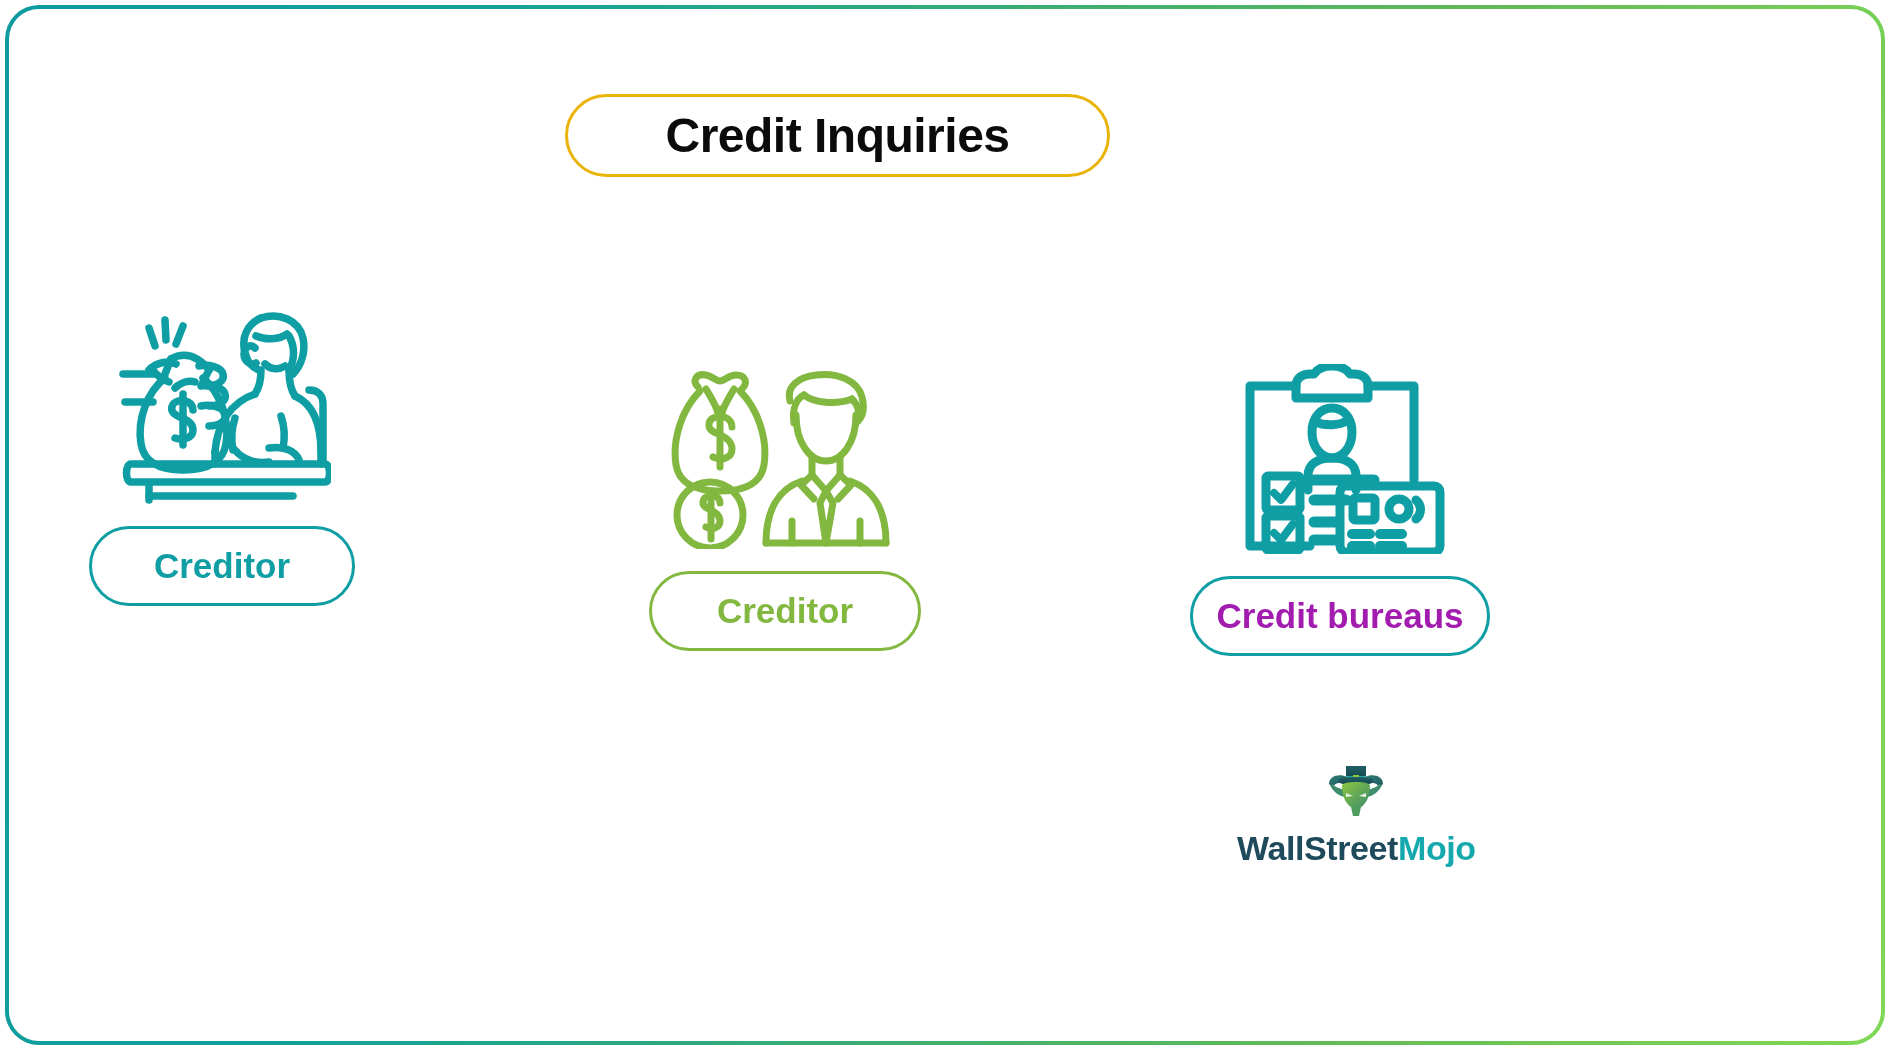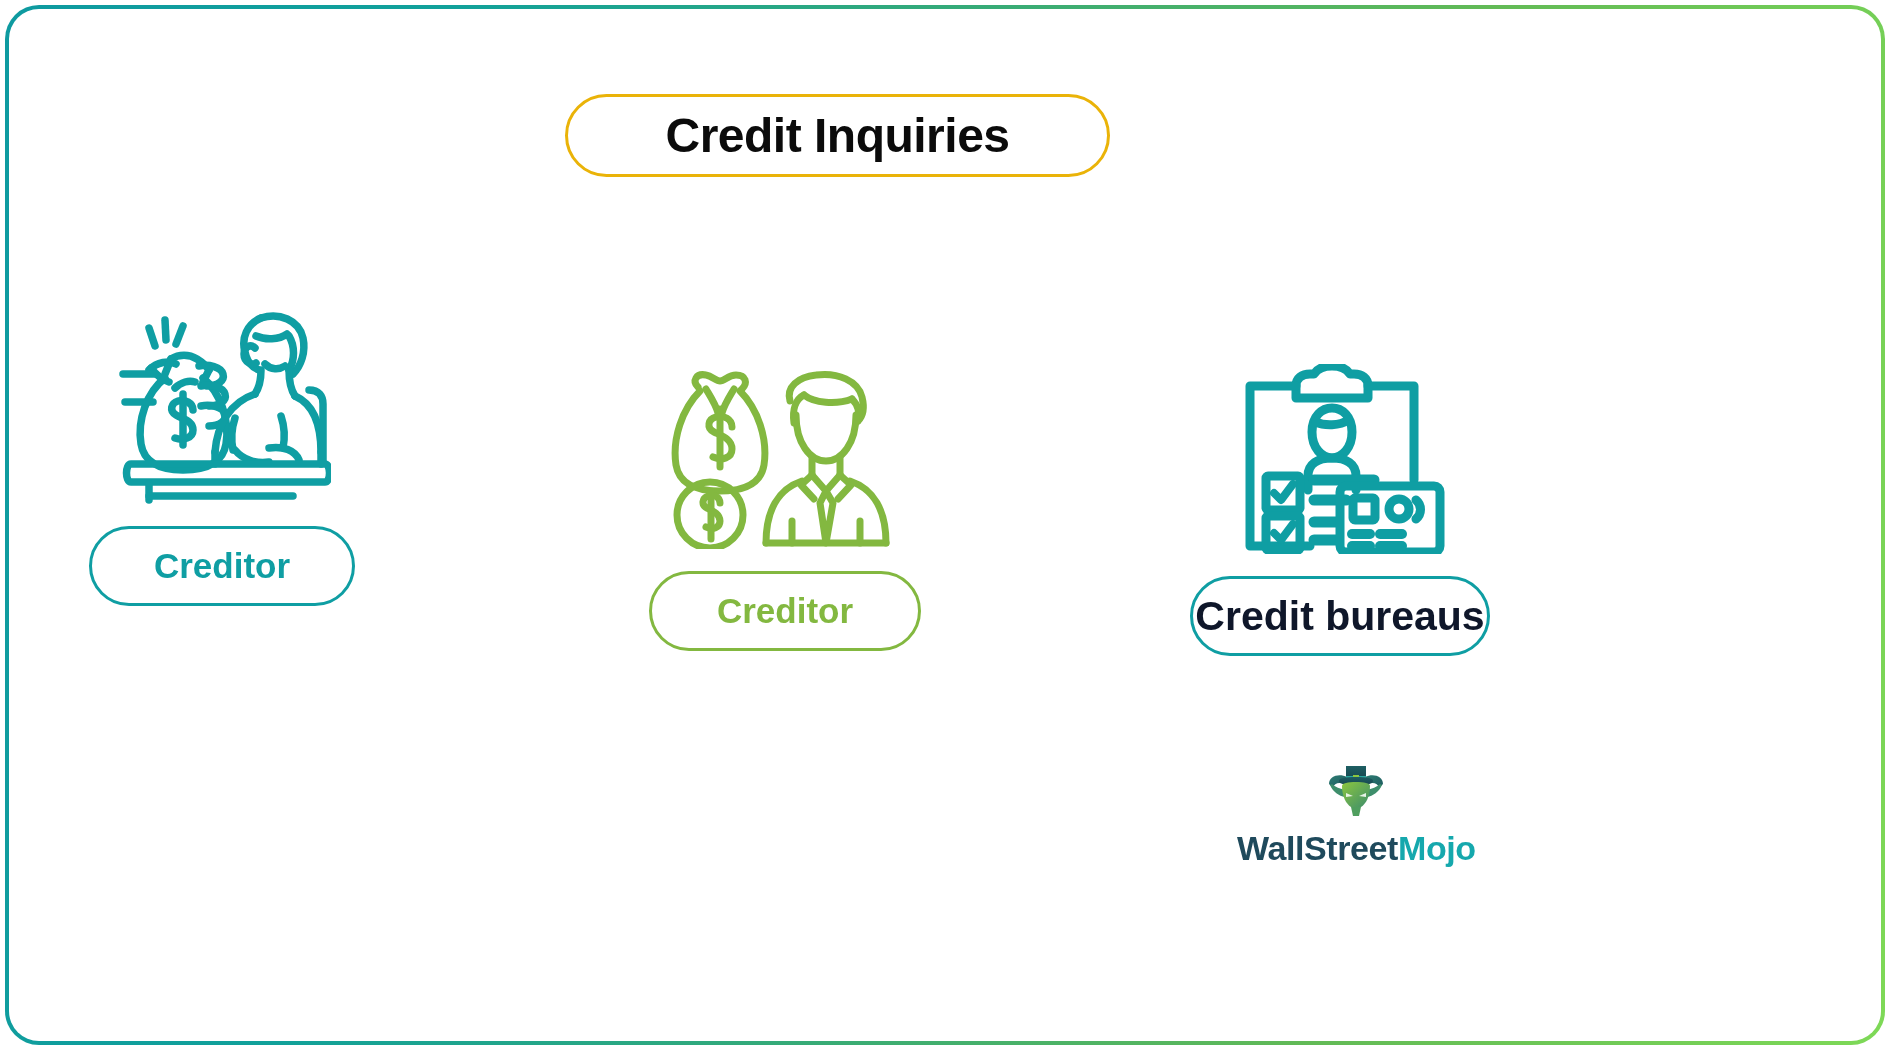--- a/index.html
+++ b/index.html
@@ -103,21 +103,21 @@
     border-color: #83b840;
   }
   #pill-creditor .node-pill-label { font-size: 35px; color: #83b840; }
 
   
   #node-bureaus { left: 1181px; top: 355px; width: 300px; }
   #pill-bureaus {
     width: 300px; height: 80px;
     border-color: #0f9ea3;
   }
-  #pill-bureaus .node-pill-label { font-size: 41px; color: #0f172a; }
+  #pill-bureaus .node-pill-label { font-size: 35px; color: #a21caf; }
 
   
   .connector {
     position: absolute;
     display: flex;
     flex-direction: column;
     align-items: center;
   }
   .connector-label {
     font-size: 28px;

